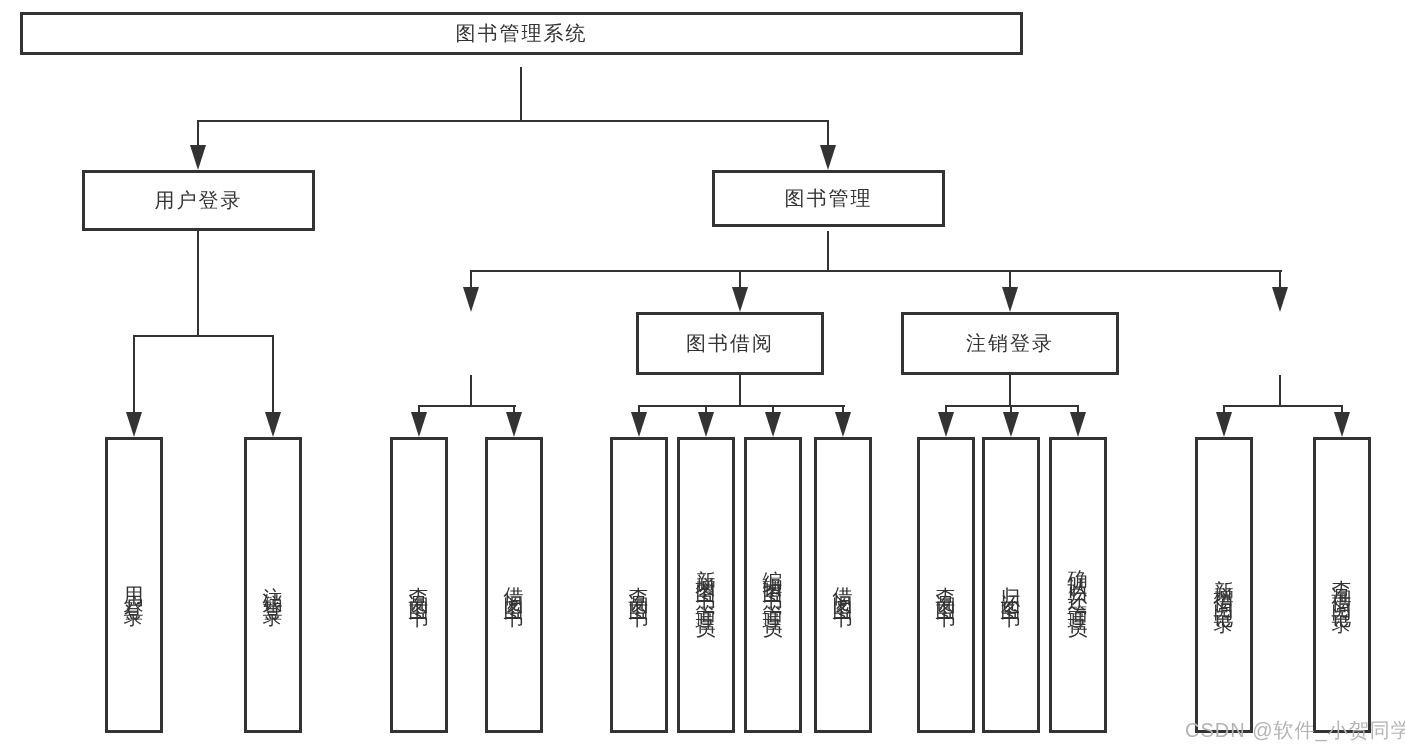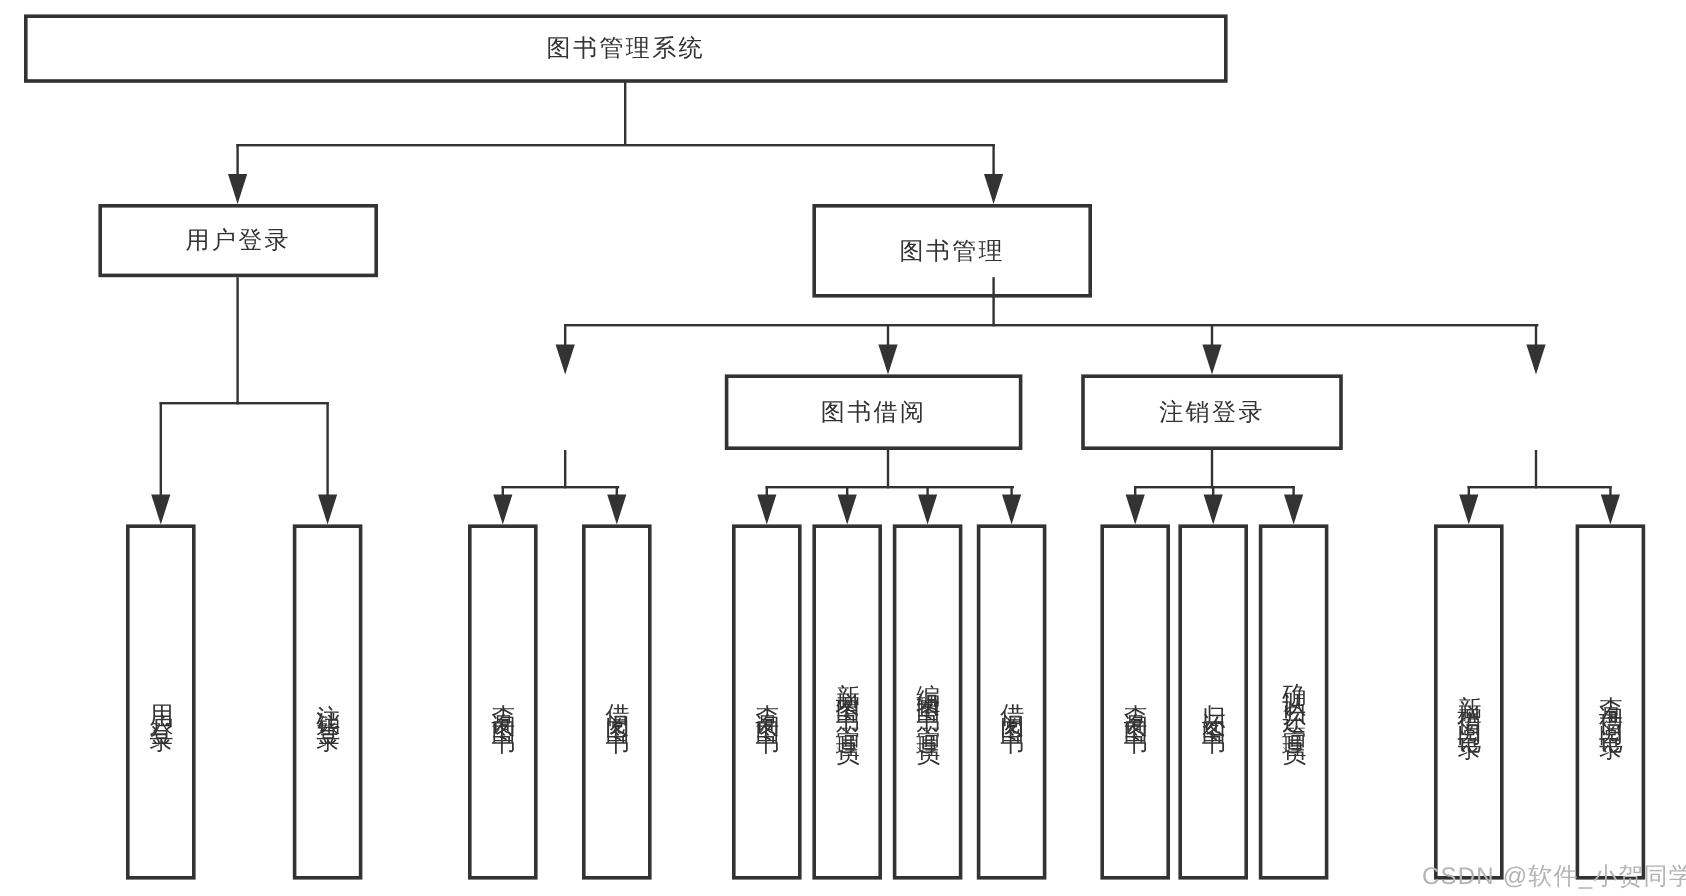--- a/index.html
+++ b/index.html
@@ -27,35 +27,35 @@
   .watermark{
     position:absolute;left:1185px;top:717px;font-size:20px;color:#b4b4b4;
     letter-spacing:1px;white-space:nowrap;
   }
 </style>
 </head>
 <body>
 
 <div id="canvas">
 
-  <div class="box hbox" style="left:20px;top:12px;width:1003px;height:57px">
+  <div class="box hbox" style="left:20px;top:12px;width:1003px;height:43px">
     <span>图书管理系统</span>
   </div>
 
   <div class="vl" style="left:520px;top:67px;height:53px"></div>
   <div class="hl" style="left:197px;top:120px;width:632px"></div>
   <div class="vl" style="left:197px;top:120px;height:26px"></div>
   <div class="arrow" style="left:190px;top:145px"></div>
   <div class="vl" style="left:827px;top:120px;height:26px"></div>
   <div class="arrow" style="left:820px;top:145px"></div>
 
   <div class="box hbox" style="left:82px;top:170px;width:233px;height:61px">
     <span>用户登录</span>
   </div>
-  <div class="box hbox" style="left:677px;top:170px;width:233px;height:78px">
+  <div class="box hbox" style="left:712px;top:170px;width:233px;height:57px">
     <span>图书管理</span>
   </div>
 
   <div class="vl" style="left:197px;top:231px;height:106px"></div>
   <div class="hl" style="left:133px;top:335px;width:141px"></div>
   <div class="vl" style="left:133px;top:335px;height:78px"></div>
   <div class="arrow" style="left:126px;top:412px"></div>
   <div class="vl" style="left:272px;top:335px;height:78px"></div>
   <div class="arrow" style="left:265px;top:412px"></div>
 
@@ -63,21 +63,21 @@
   <div class="hl" style="left:470px;top:270px;width:812px"></div>
   <div class="vl" style="left:470px;top:270px;height:19px"></div>
   <div class="arrow" style="left:463px;top:287px"></div>
   <div class="vl" style="left:739px;top:270px;height:19px"></div>
   <div class="arrow" style="left:732px;top:287px"></div>
   <div class="vl" style="left:1009px;top:270px;height:19px"></div>
   <div class="arrow" style="left:1002px;top:287px"></div>
   <div class="vl" style="left:1279px;top:270px;height:19px"></div>
   <div class="arrow" style="left:1272px;top:287px"></div>
 
-  <div class="box hbox" style="left:604px;top:312px;width:248px;height:63px">
+  <div class="box hbox" style="left:636px;top:312px;width:188px;height:63px">
     <span>图书借阅</span>
   </div>
   <div class="box hbox" style="left:901px;top:312px;width:218px;height:63px">
     <span>注销登录</span>
   </div>
 
   <div class="vl" style="left:470px;top:375px;height:32px"></div>
   <div class="hl" style="left:418px;top:405px;width:98px"></div>
   <div class="vl" style="left:418px;top:405px;height:9px"></div>
   <div class="arrow" style="left:411px;top:412px"></div>

